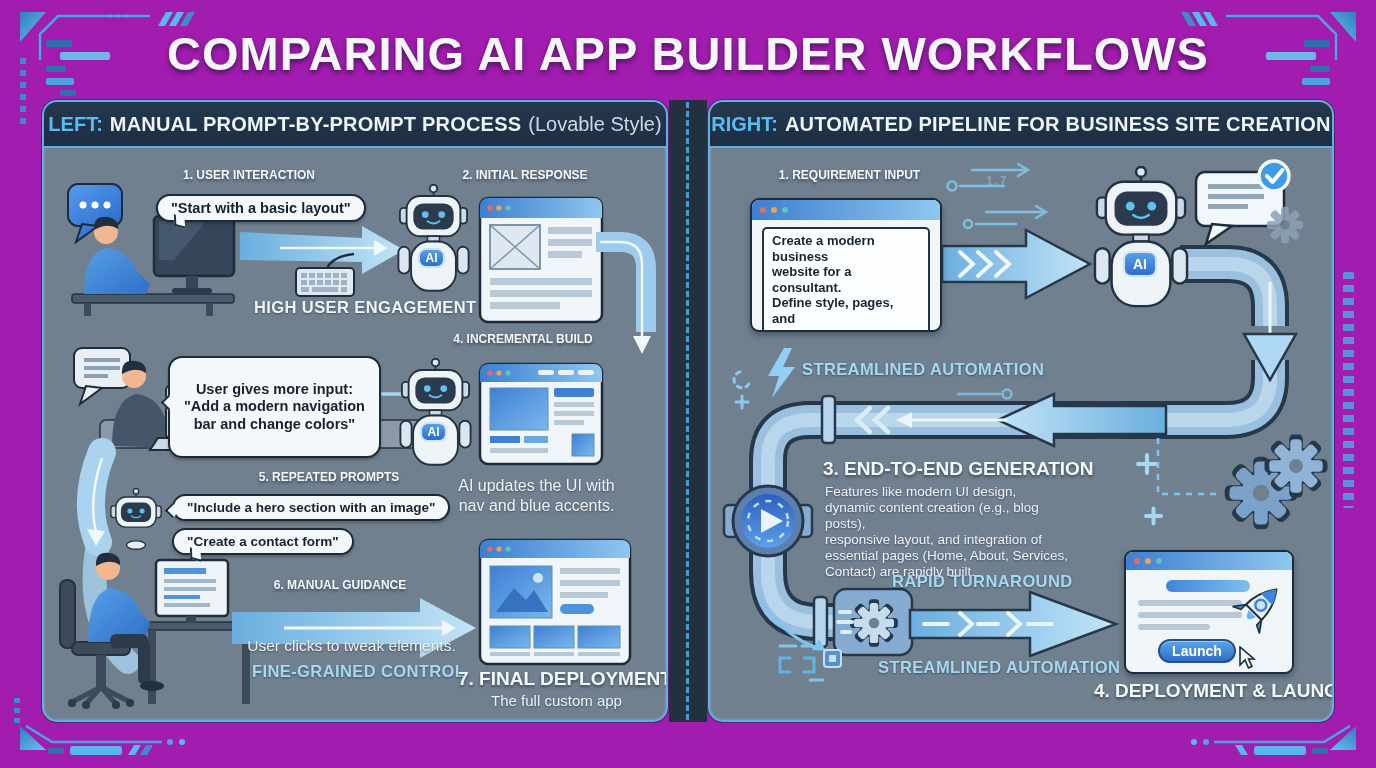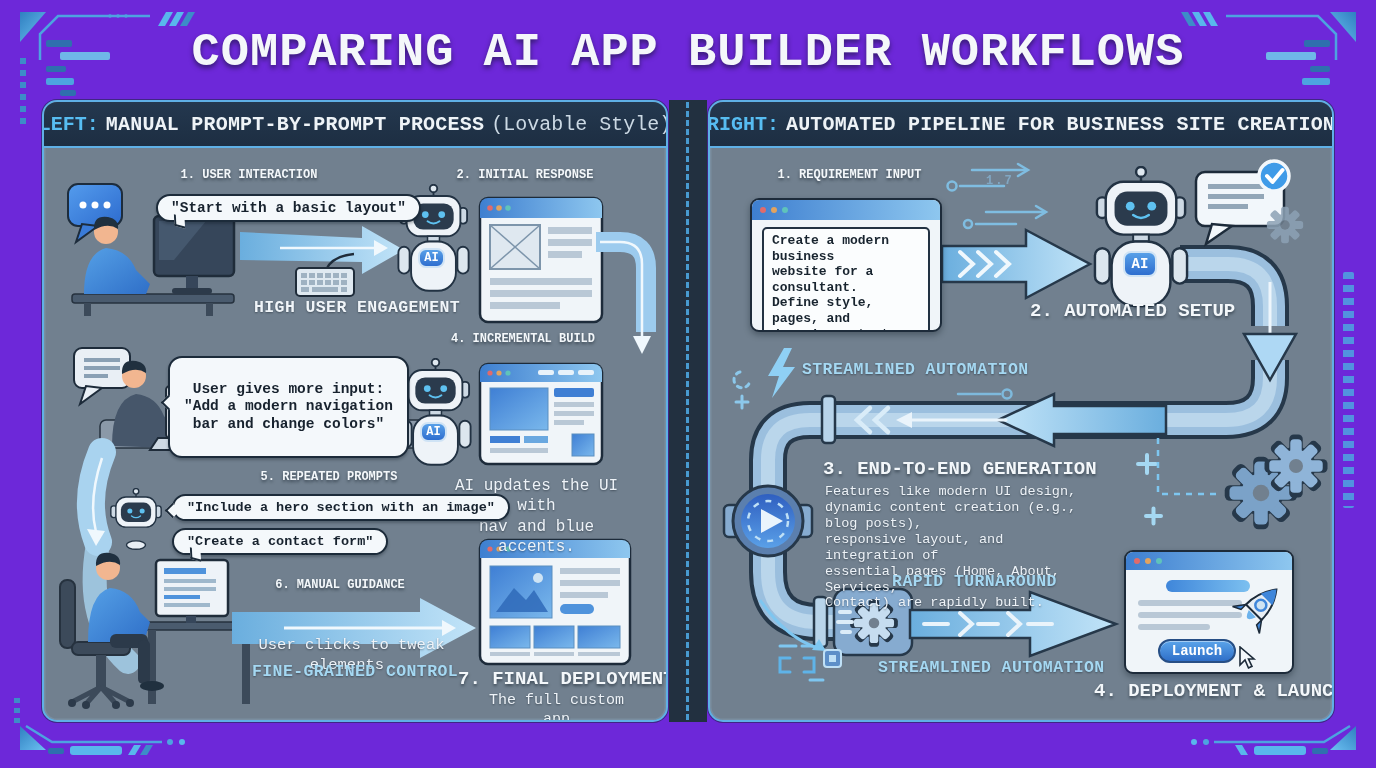--- a/index.html
+++ b/index.html
@@ -1,20 +1,20 @@
 <!DOCTYPE html>
 <html><head>
 <meta charset="utf-8">
 <style>
   * { margin:0; padding:0; box-sizing:border-box; }
   html,body { background:#202c3c; }
   .stage {
     position:relative; width:1376px; height:768px; overflow:hidden;
-    background:#6d28d9;
-    font-family:Liberation Mono, monospace;
+    background:#a21caf;
+    font-family:Liberation Sans, sans-serif;
     color:#f3f7fa;
   }
   
   .main-title {
     position:absolute; left:0; top:26px; width:1376px; text-align:center;
     font-size:47px; font-weight:700; letter-spacing:1px; color:#f4f7fa;
     text-shadow:0 3px 5px rgba(8,16,26,.55);
   }
   
   .panel {
@@ -656,21 +656,20 @@
         <span class="dot t"></span>
       </div>
       <div class="req-box">Create a modern business
 website for a consultant.
 Define style, pages, and
 dynamic content. Then
 hit 'Build'.</div>
 
     </div>
 
-    <div class="step-title big la" style="left:320px;top:198px">2. AUTOMATED SETUP</div>
     <div class="blue-label" style="left:92px;top:258px;width:215px">STREAMLINED AUTOMATION</div>
 
     <div class="step-title big la" style="left:113px;top:356px">3. END-TO-END GENERATION</div>
     <div class="cap la" style="left:115px;top:382px;width:255px;font-size:13.5px;line-height:1.18">Features like modern UI design,
 dynamic content creation (e.g., blog posts),
 responsive layout, and integration of
 essential pages (Home, About, Services,
 Contact) are rapidly built.</div>
     <div class="blue-label" style="left:182px;top:470px;width:165px">RAPID TURNAROUND</div>
     <div class="blue-label" style="left:168px;top:556px;width:215px">STREAMLINED AUTOMATION</div>

